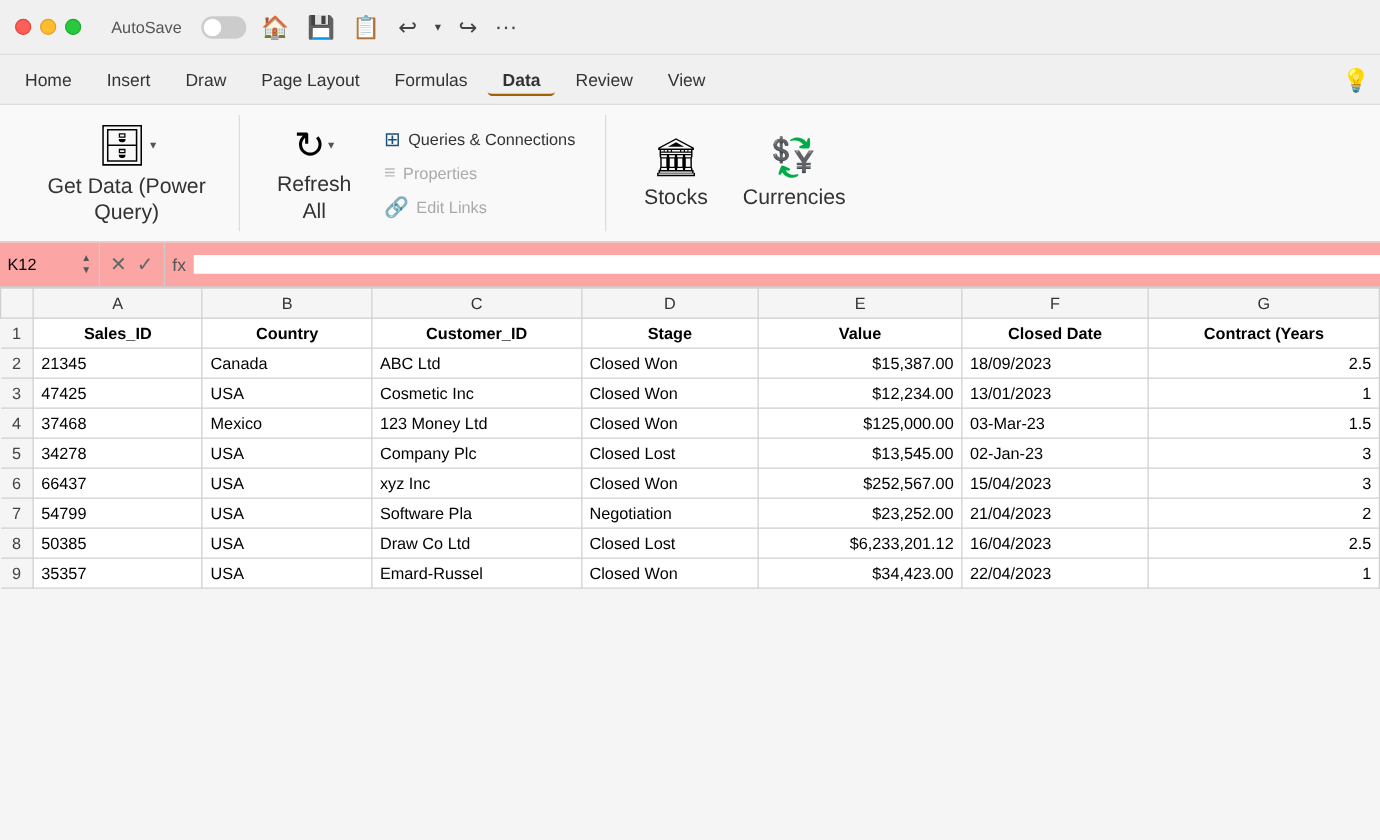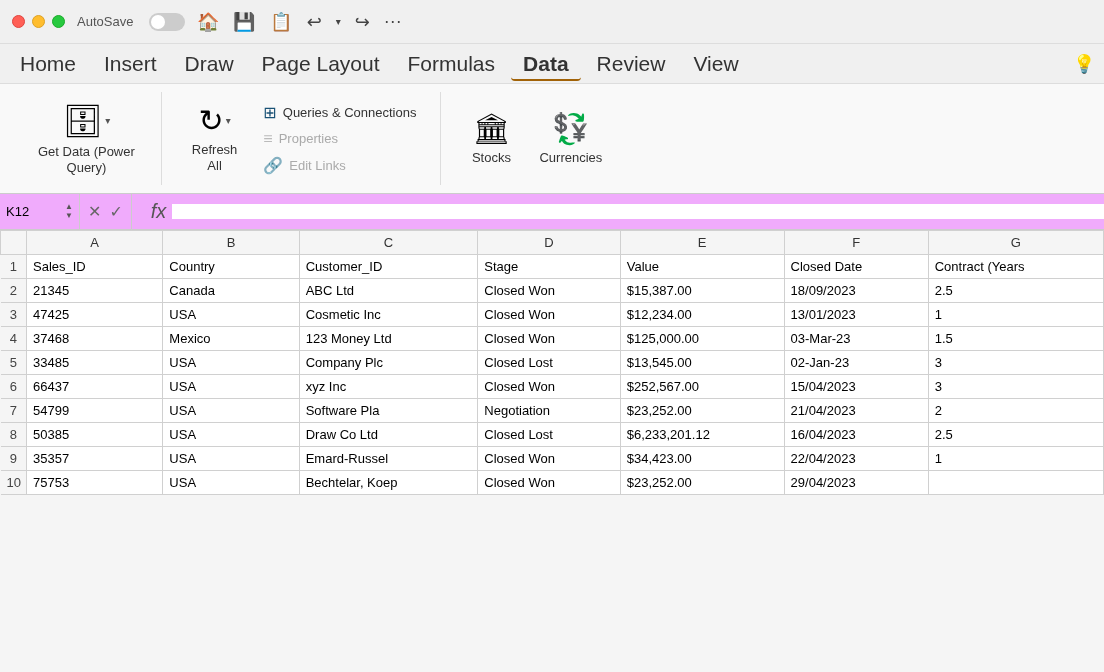--- a/index.html
+++ b/index.html
@@ -18,21 +18,21 @@
     .traffic-lights { display: flex; gap: 7px; align-items: center; }
     .traffic-light { width: 13px; height: 13px; border-radius: 50%; }
     .tl-red { background: #ff5f56; border: 1px solid #e0443e; }
     .tl-yellow { background: #ffbd2e; border: 1px solid #dea123; }
     .tl-green { background: #27c93f; border: 1px solid #1aab29; }
 
     .title-bar-center {
       display: flex;
       align-items: center;
       gap: 16px;
-      margin-left: 0;
+      margin-left: 12px;
       text-align: center;
     }
     .autosave-label { font-size: 13px; color: #555; }
     .toggle-switch {
       width: 36px; height: 18px; background: #ccc; border-radius: 9px;
       position: relative; display: inline-block;
     }
     .toggle-knob {
       width: 14px; height: 14px; background: white; border-radius: 50%;
       position: absolute; top: 2px; left: 2px;
@@ -45,21 +45,21 @@
       background: #f0f0f0;
       height: 40px;
       display: flex;
       align-items: center;
       padding: 0 8px;
       gap: 4px;
       border-bottom: 1px solid #ddd;
     }
     .menu-item {
       padding: 5px 12px;
-      font-size: 21px;
+      font-size: 14px;
       color: #333;
       cursor: pointer;
       border-radius: 4px;
     }
     .menu-item.active {
       font-weight: 700;
       border-bottom: 2px solid #a16207;
       padding-bottom: 3px;
     }
     .menu-lightbulb { margin-left: auto; font-size: 18px; color: #555; cursor: pointer; }
@@ -89,21 +89,21 @@
       display: flex;
       flex-direction: column;
       align-items: center;
       justify-content: center;
       cursor: pointer;
       padding: 6px 10px;
       border-radius: 4px;
       gap: 4px;
       min-width: 60px;
     }
-    .ribbon-btn .btn-label { font-size: 13px; color: #333; text-align: center; line-height: 1.2; }
+    .ribbon-btn .btn-label { font-size: 17px; color: #333; text-align: center; line-height: 1.2; }
     .ribbon-btn-small {
       display: flex;
       flex-direction: row;
       align-items: center;
       cursor: pointer;
       padding: 3px 8px;
       border-radius: 3px;
       gap: 6px;
       font-size: 13px;
       color: #333;
@@ -116,21 +116,21 @@
       justify-content: center;
       gap: 2px;
     }
 
     
     .with-arrow { display: flex; flex-direction: row; align-items: center; gap: 2px; }
     .dropdown-arrow { font-size: 10px; color: #555; }
 
     
     .formula-bar {
-      background: #f0abfc;
+      background: #fca5a5;
       height: 36px;
       display: flex;
       align-items: center;
       border-bottom: 1px solid #ccc;
       padding: 0;
     }
     .cell-ref-box {
       width: 80px;
       min-width: 80px;
       display: flex;
@@ -145,21 +145,21 @@
     .stepper-btn { font-size: 8px; color: #555; cursor: pointer; line-height: 1; }
     .formula-actions {
       display: flex;
       align-items: center;
       padding: 0 8px;
       gap: 8px;
       border-right: 1px solid #ccc;
       height: 100%;
     }
     .formula-action-btn { font-size: 16px; color: #666; cursor: pointer; }
-    .formula-icon { font-size: 20px; color: #555; font-style: italic; padding: 0 6px; margin-left: 13px; }
+    .formula-icon { font-size: 14px; color: #555; padding: 0 6px; }
     .formula-input { flex: 1; font-size: 13px; padding: 0 8px; border: none; outline: none; }
 
     
     .spreadsheet-container {
       display: flex;
       flex-direction: row;
       height: calc(672px - 44px - 40px - 110px - 36px);
       overflow: hidden;
     }
     .spreadsheet-area {
@@ -193,23 +193,25 @@
     td.row-num {
       background: #f5f5f5;
       text-align: center;
       color: #444;
       width: 26px;
       min-width: 26px;
       max-width: 26px;
       border-left: none;
     }
     td.header-cell {
-      font-weight: 400;
+      font-weight: 700;
+      text-align: center;
     }
     td.align-right {
+      text-align: right;
     }
 
     .corner-cell {
       background: #f5f5f5;
       border: 1px solid #d0d0d0;
       width: 26px;
       min-width: 26px;
     }
   </style>
 </head>
@@ -375,21 +377,21 @@
           <td>37468</td>
           <td>Mexico</td>
           <td>123 Money Ltd</td>
           <td>Closed Won</td>
           <td class="align-right">$125,000.00</td>
           <td>03-Mar-23</td>
           <td class="align-right">1.5</td>
         </tr>
         <tr>
           <td class="row-num">5</td>
-          <td>33485</td>
+          <td>34278</td>
           <td>USA</td>
           <td>Company Plc</td>
           <td>Closed Lost</td>
           <td class="align-right">$13,545.00</td>
           <td>02-Jan-23</td>
           <td class="align-right">3</td>
         </tr>
         <tr>
           <td class="row-num">6</td>
           <td>66437</td>
@@ -423,26 +425,16 @@
         <tr>
           <td class="row-num">9</td>
           <td>35357</td>
           <td>USA</td>
           <td>Emard-Russel</td>
           <td>Closed Won</td>
           <td class="align-right">$34,423.00</td>
           <td>22/04/2023</td>
           <td class="align-right">1</td>
         </tr>
-        <tr>
-          <td class="row-num">10</td>
-          <td>75753</td>
-          <td>USA</td>
-          <td>Bechtelar, Koep</td>
-          <td>Closed Won</td>
-          <td class="align-right">$23,252.00</td>
-          <td>29/04/2023</td>
-          <td class="align-right"></td>
-        </tr>
       </tbody>
     </table>
   </div>
 </div>
 
 </body></html>

